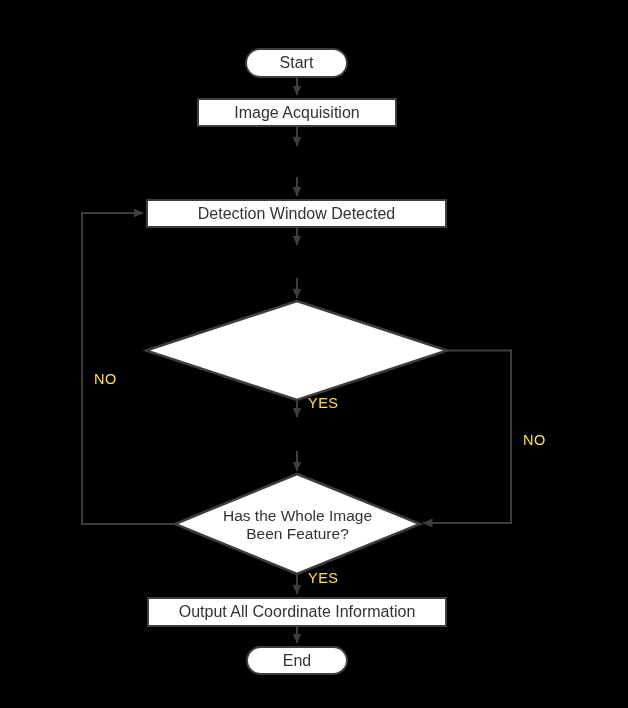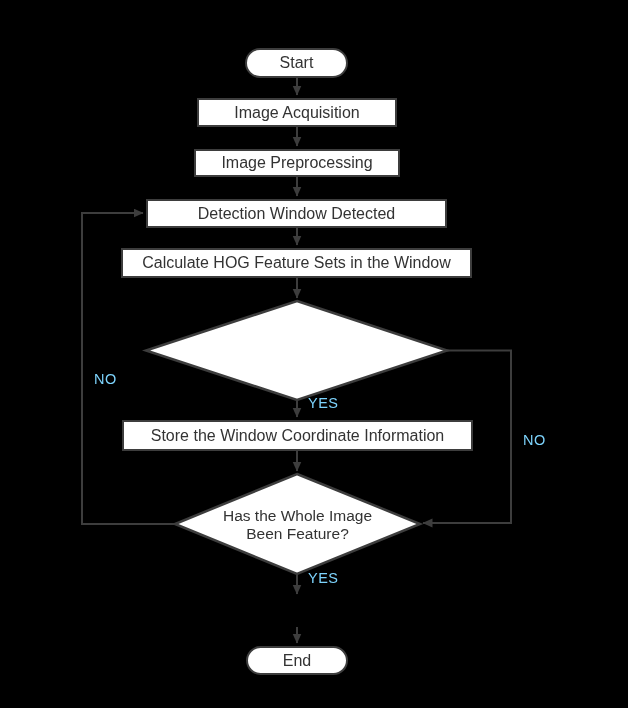--- a/index.html
+++ b/index.html
@@ -27,21 +27,21 @@
     position: absolute;
     color: #333333;
     font-size: 15.5px;
     line-height: 18px;
     display: flex; align-items: center; justify-content: center;
     text-align: center;
     white-space: pre-line;
   }
   .blabel {
     position: absolute;
-    color: #7dd3fc;
+    color: #fde047;
     font-size: 14.5px;
     letter-spacing: 0.5px;
   }
   
   #n-start { left: 245px; top: 48px;  width: 103px; height: 30px; }
   #n-acq   { left: 197px; top: 98px;  width: 200px; height: 29px; }
   #n-pre   { left: 194px; top: 149px; width: 206px; height: 28px; }
   #n-slide { left: 146px; top: 199px; width: 301px; height: 29px; }
   #n-hog   { left: 121px; top: 248px; width: 351px; height: 30px; }
   #n-store { left: 122px; top: 420px; width: 351px; height: 31px; }
@@ -79,24 +79,22 @@
     <path d="M175,524 H82 V213 H143" fill="none" stroke="#3d3d3d" stroke-width="2" marker-end="url(#ah)"></path>
 
     <path d="M447,350.5 H511 V523 H423" fill="none" stroke="#3d3d3d" stroke-width="2" marker-end="url(#ah)"></path>
 
     <polygon points="297,301 447,350.5 297,400 146,350.5" fill="#ffffff" stroke="#3d3d3d" stroke-width="2.5"></polygon>
     <polygon points="297,474 420,524 297,574 175,524" fill="#ffffff" stroke="#3d3d3d" stroke-width="2.5"></polygon>
   </svg>
 
   <div class="node terminal" id="n-start">Start</div>
   <div class="node" id="n-acq">Image Acquisition</div>
-  <div class="node" id="n-pre">Image Preprocessing</div>
   <div class="node" id="n-slide">Detection Window Detected</div>
-  <div class="node" id="n-hog">Calculate HOG Feature Sets in the Window</div>
-  <div class="node" id="n-store">Store the Window Coordinate Information</div>
+  <div class="node" id="n-out">Output All Coordinate Information</div>
   <div class="node terminal" id="n-end">End</div>
 
   <div class="dtext" id="d2-text">Has the Whole Image
 Been Feature?</div>
 
   <span class="blabel" id="lbl-yes1">YES</span>
   <span class="blabel" id="lbl-no-left">NO</span>
   <span class="blabel" id="lbl-no-right">NO</span>
   <span class="blabel" id="lbl-yes2">YES</span>
 

